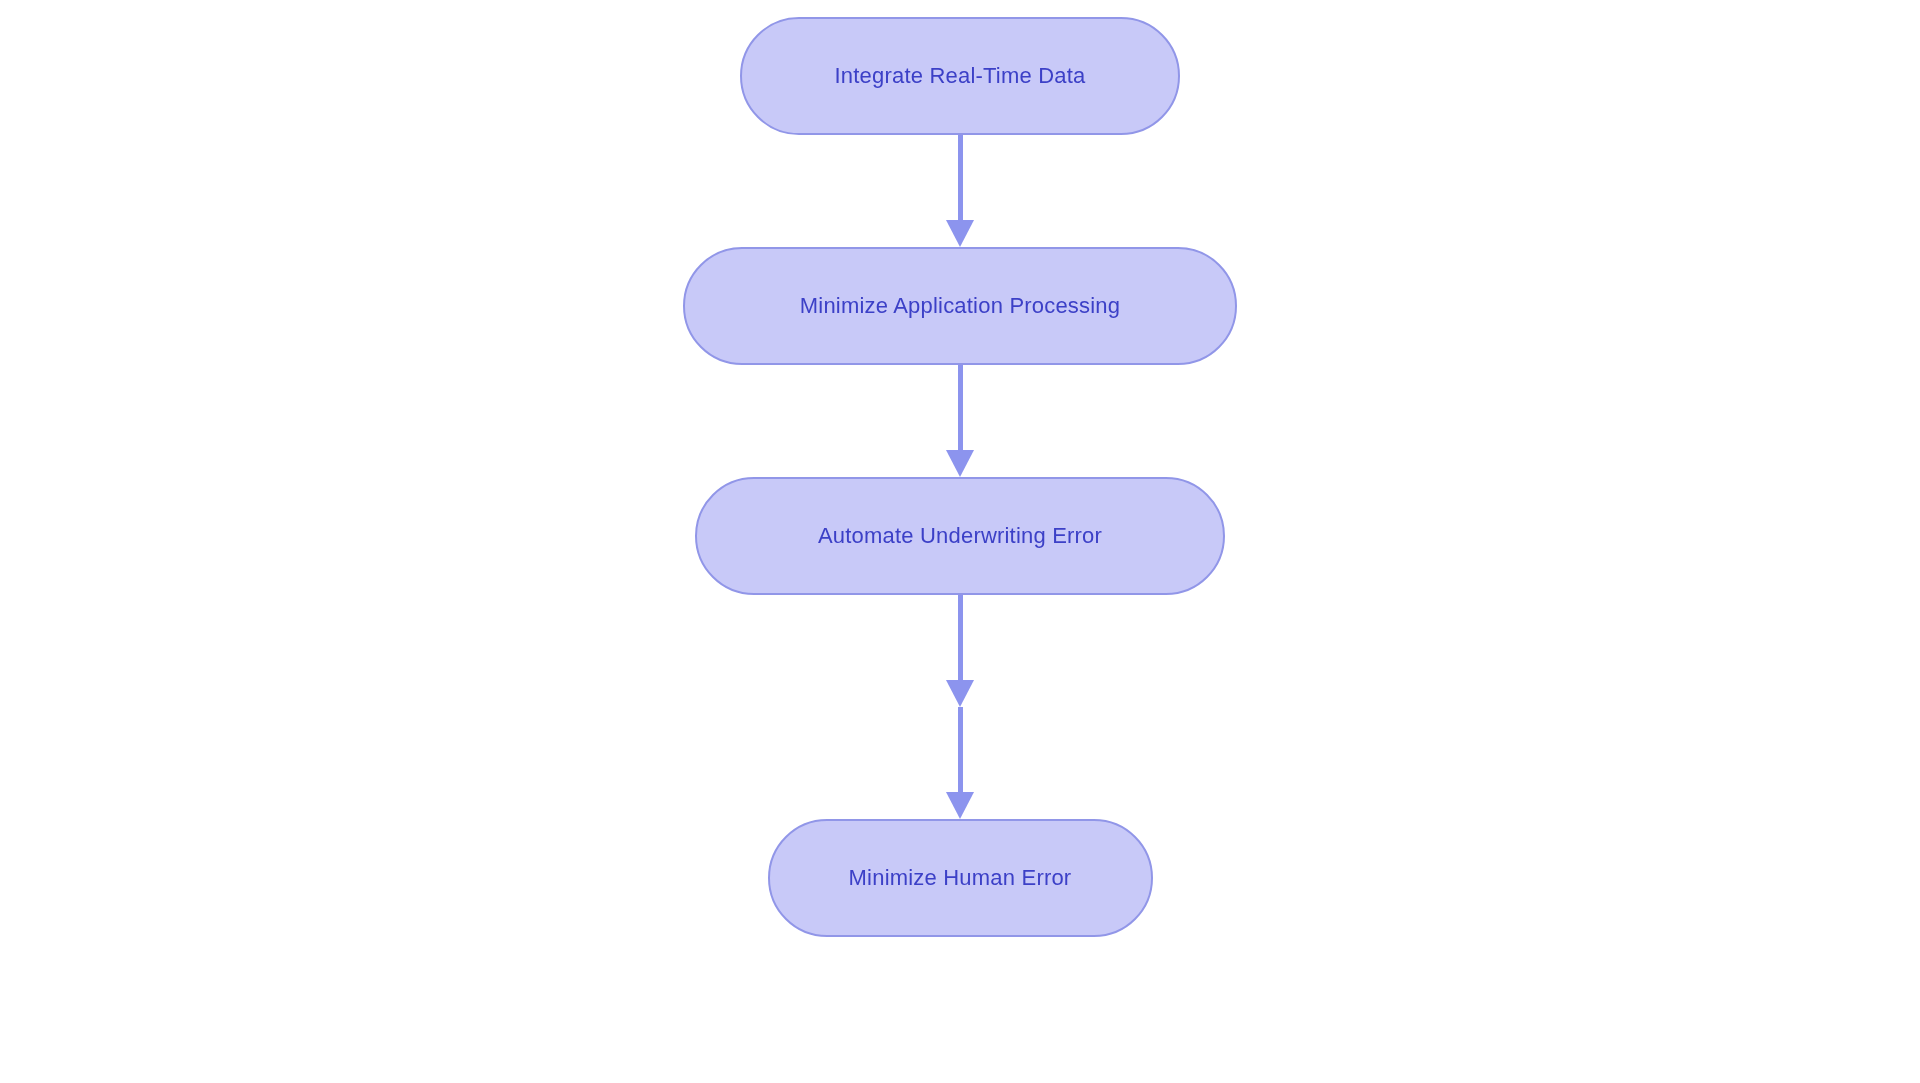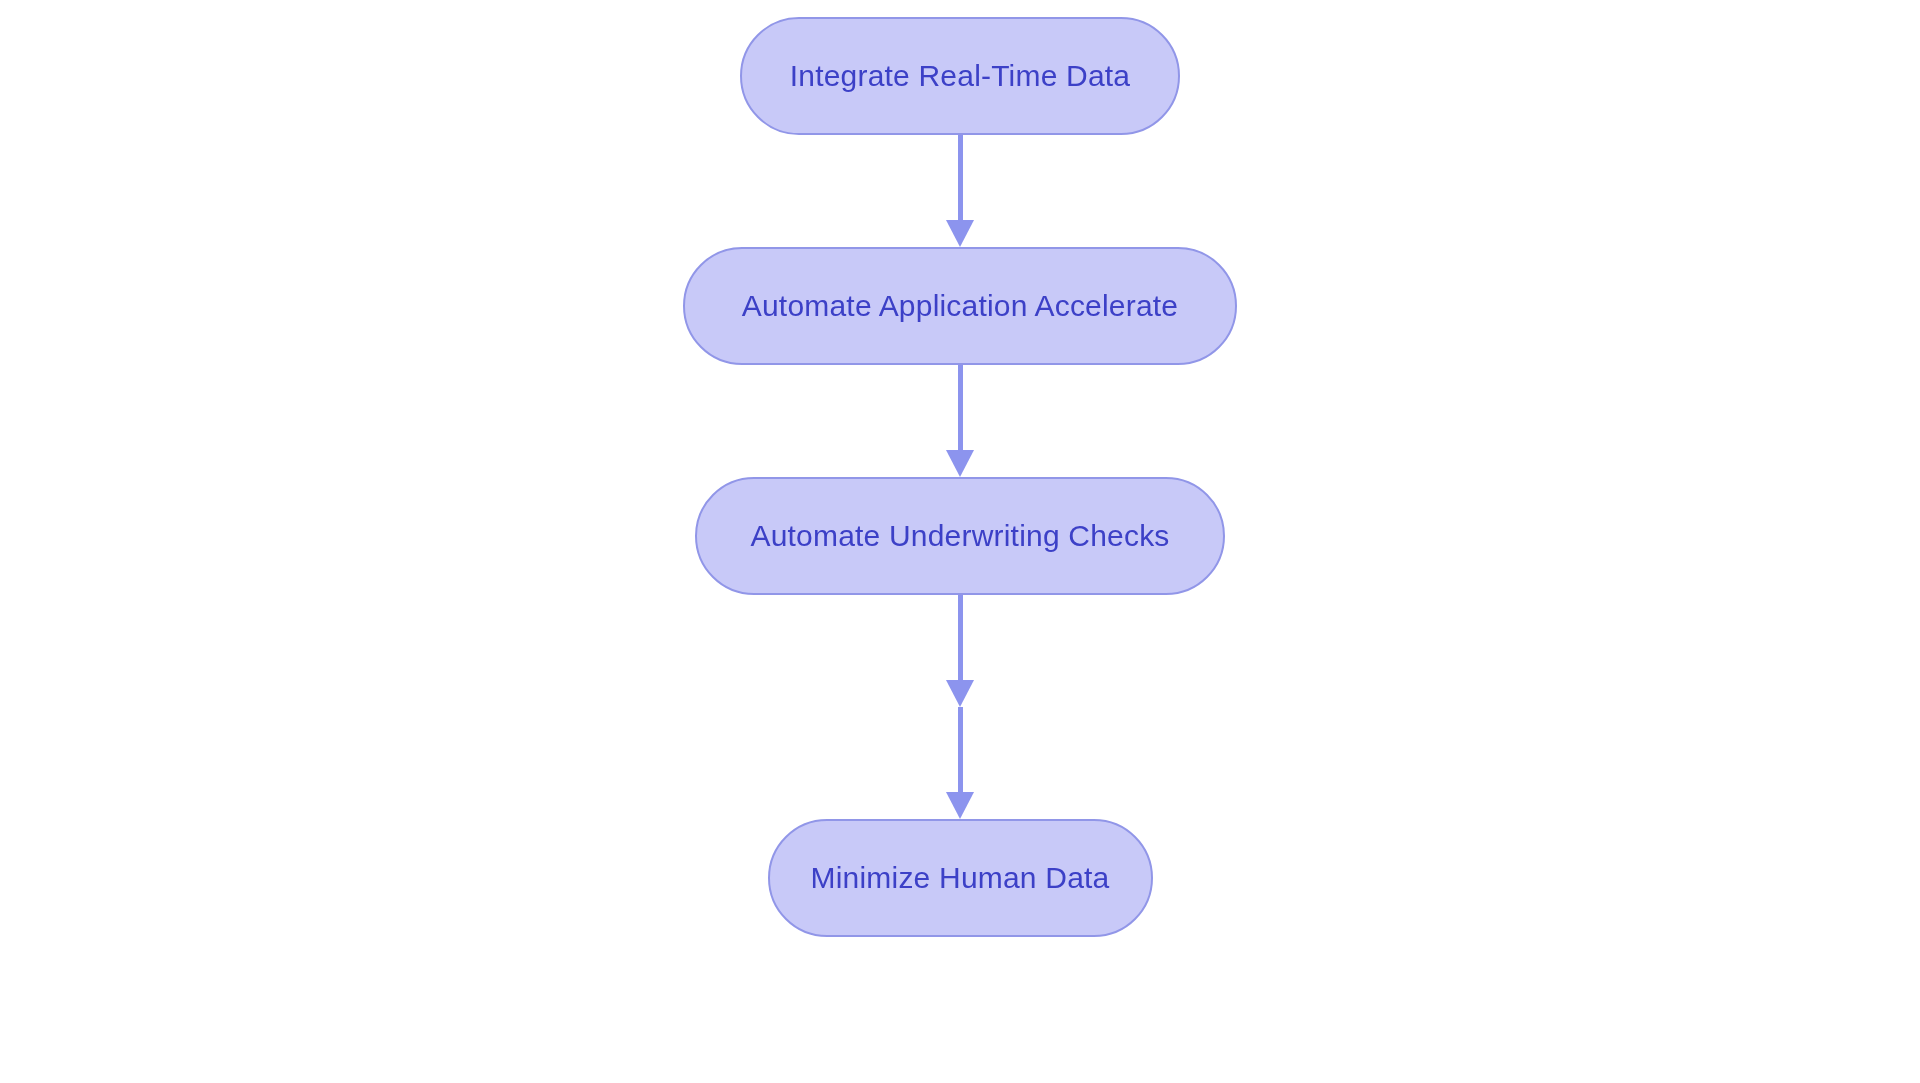--- a/index.html
+++ b/index.html
@@ -23,21 +23,21 @@
   }
   .node {
     height: 118px;
     border-radius: 59px;
     border: 2px solid var(--node-border, #9196e8);
     background: var(--node-fill, #c8c9f8);
     color: var(--text-color, #3c40c7);
     display: flex;
     align-items: center;
     justify-content: center;
-    font-size: 30px;
+    font-size: 22px;
     letter-spacing: 0.2px;
     text-align: center;
     flex: 0 0 auto;
   }
   .arrow {
     display: flex;
     flex-direction: column;
     align-items: center;
     height: 112px;
     flex: 0 0 auto;
@@ -64,41 +64,41 @@
     <div class="node" style="width:440px">
       <span>Integrate Real-Time Data</span>
     </div>
 
     <div class="arrow">
       <div class="stem"></div>
       <div class="head"></div>
     </div>
 
     <div class="node" style="width:554px">
-      <span>Automate Application Accelerate</span>
+      <span>Minimize Application Processing</span>
     </div>
 
     <div class="arrow">
       <div class="stem"></div>
       <div class="head"></div>
     </div>
 
     <div class="node" style="width:530px">
-      <span>Automate Underwriting Checks</span>
+      <span>Automate Underwriting Error</span>
     </div>
 
     <div class="arrow">
       <div class="stem"></div>
       <div class="head"></div>
     </div>
 
 
     <div class="arrow">
       <div class="stem"></div>
       <div class="head"></div>
     </div>
 
     <div class="node" style="width:385px">
-      <span>Minimize Human Data</span>
+      <span>Minimize Human Error</span>
     </div>
 
   </div>
 </div>
 
 </body></html>

